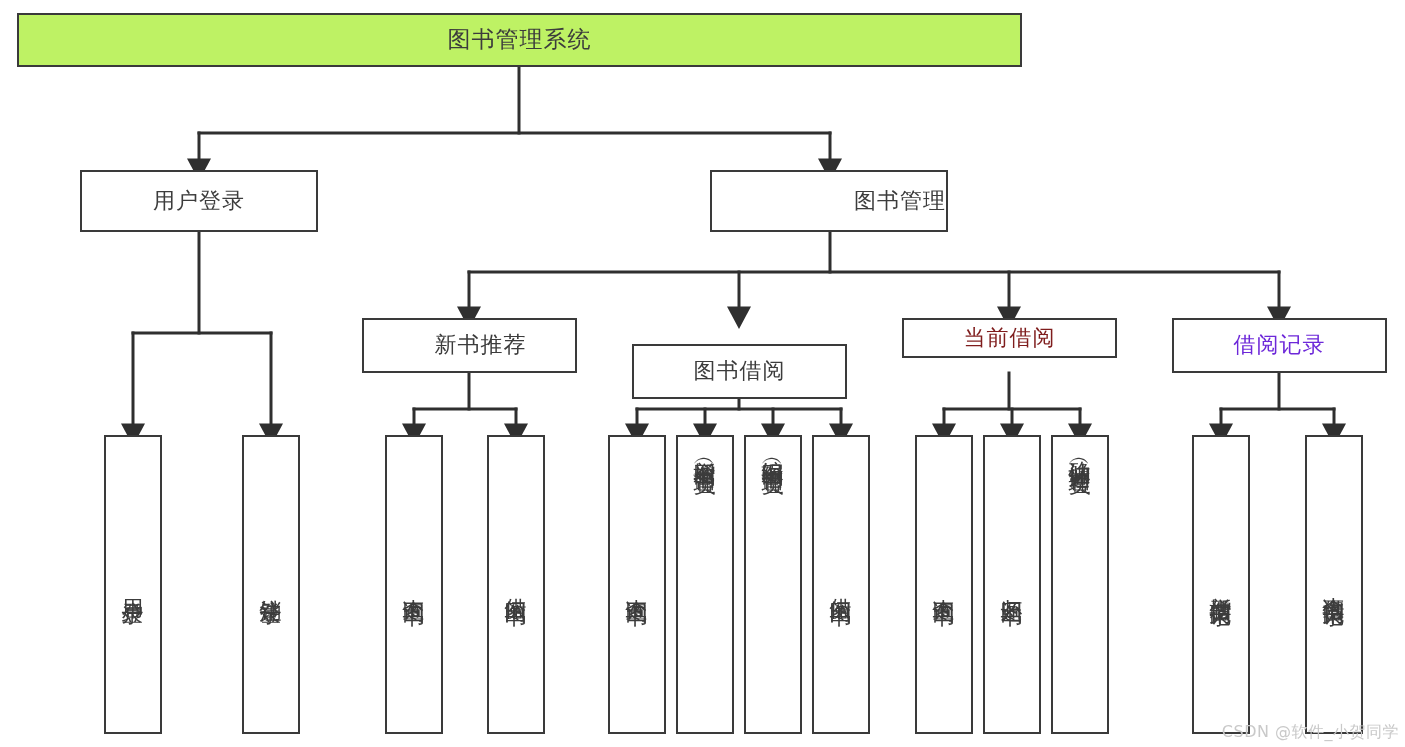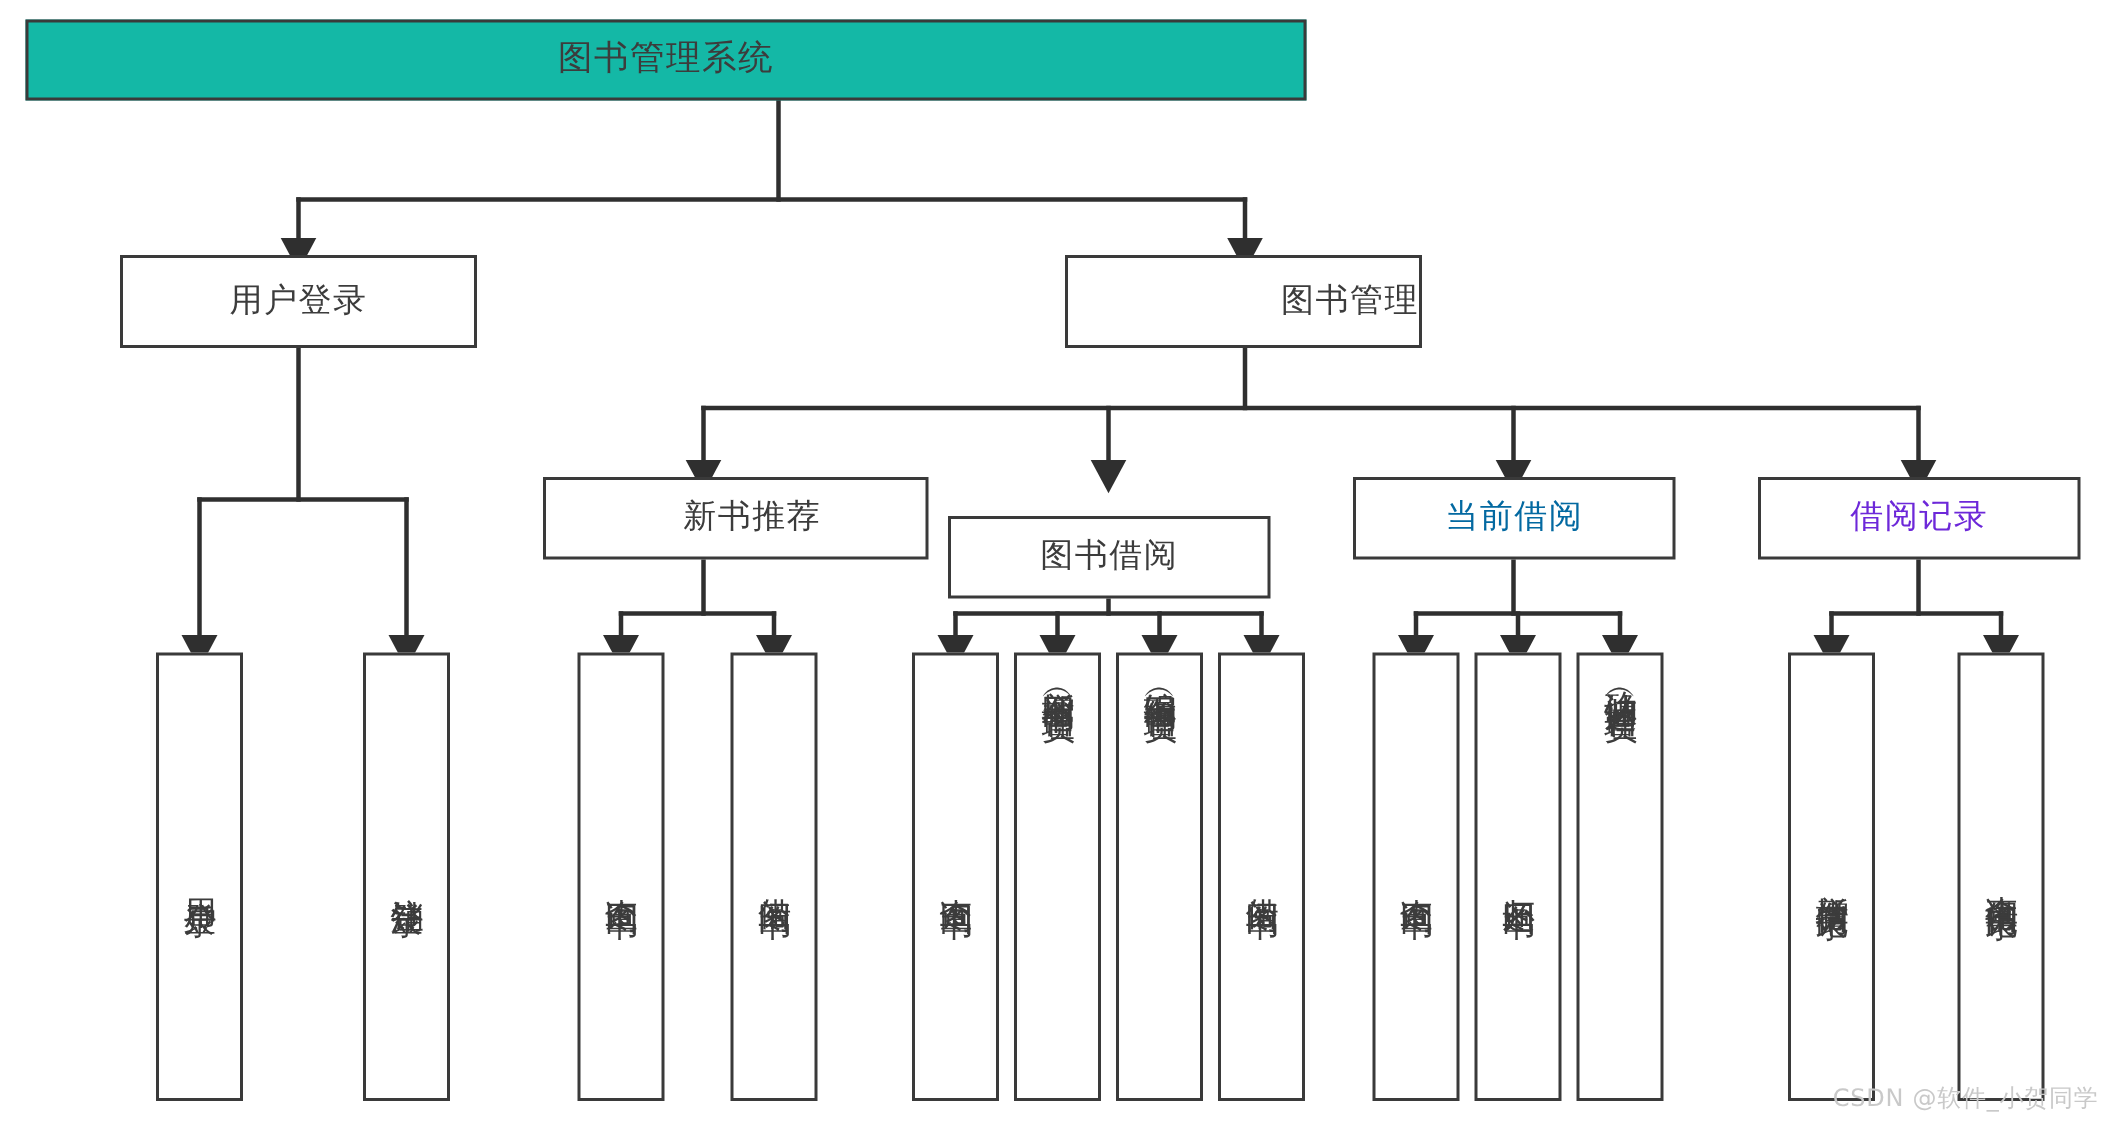--- a/index.html
+++ b/index.html
@@ -121,38 +121,38 @@
       <path d="M1012,409 L1012,427" marker-end="url(#arw)"></path>
       <path d="M1080,409 L1080,427" marker-end="url(#arw)"></path>
 
       <path d="M1279,373 L1279,409"></path>
       <path d="M1221,409 L1334,409"></path>
       <path d="M1221,409 L1221,427" marker-end="url(#arw)"></path>
       <path d="M1334,409 L1334,427" marker-end="url(#arw)"></path>
     </g>
   </svg>
 
-  <div class="node horiz root" style="left: 17px; top: 13px; width: 854px; height: 54px; border-color: rgb(58, 58, 58); background: #14b8a6; color: rgb(60, 60, 60);">
+  <div class="node horiz root" style="left: 17px; top: 13px; width: 1005px; height: 54px; border-color: rgb(58, 58, 58); background: #bef264; color: rgb(60, 60, 60);">
     <span>图书管理系统</span>
   </div>
 
   <div class="node horiz" style="left: 80px; top: 170px; width: 238px; height: 62px; border-color: rgb(58, 58, 58); background: rgb(255, 255, 255); color: rgb(60, 60, 60);">
     <span>用户登录</span>
   </div>
   <div class="node horiz" style="left: 710px; top: 170px; width: 238px; height: 62px; border-color: rgb(58, 58, 58); background: rgb(255, 255, 255); color: rgb(60, 60, 60); justify-content: flex-end;">
     <span>图书管理</span>
   </div>
 
-  <div class="node horiz" style="left: 362px; top: 318px; width: 257px; height: 55px; border-color: rgb(58, 58, 58); background: rgb(255, 255, 255); color: rgb(60, 60, 60); padding-left: 22px;">
+  <div class="node horiz" style="left: 362px; top: 318px; width: 215px; height: 55px; border-color: rgb(58, 58, 58); background: rgb(255, 255, 255); color: rgb(60, 60, 60); padding-left: 22px;">
     <span>新书推荐</span>
   </div>
   <div class="node horiz" style="left: 632px; top: 318px; width: 215px; height: 55px; border-color: rgb(58, 58, 58); background: rgb(255, 255, 255); color: rgb(60, 60, 60); margin-top: 26px;">
     <span>图书借阅</span>
   </div>
-  <div class="node horiz" style="left: 902px; top: 318px; width: 215px; height: 55px; border-color: rgb(58, 58, 58); background: rgb(255, 255, 255); color: #0369a1;">
+  <div class="node horiz" style="left: 902px; top: 318px; width: 215px; height: 40px; border-color: rgb(58, 58, 58); background: rgb(255, 255, 255); color: #7f1d1d;">
     <span>当前借阅</span>
   </div>
   <div class="node horiz" style="left: 1172px; top: 318px; width: 215px; height: 55px; border-color: rgb(58, 58, 58); background: rgb(255, 255, 255); color: #6d28d9;">
     <span>借阅记录</span>
   </div>
 
   <div class="node vert centered" style="left: 104px; top: 435px; width: 58px; height: 299px; border-color: rgb(58, 58, 58); background: rgb(255, 255, 255); color: rgb(60, 60, 60);">
     <span class="vlabel">用户登录</span>
   </div>
   <div class="node vert centered" style="left: 242px; top: 435px; width: 58px; height: 299px; border-color: rgb(58, 58, 58); background: rgb(255, 255, 255); color: rgb(60, 60, 60);">

